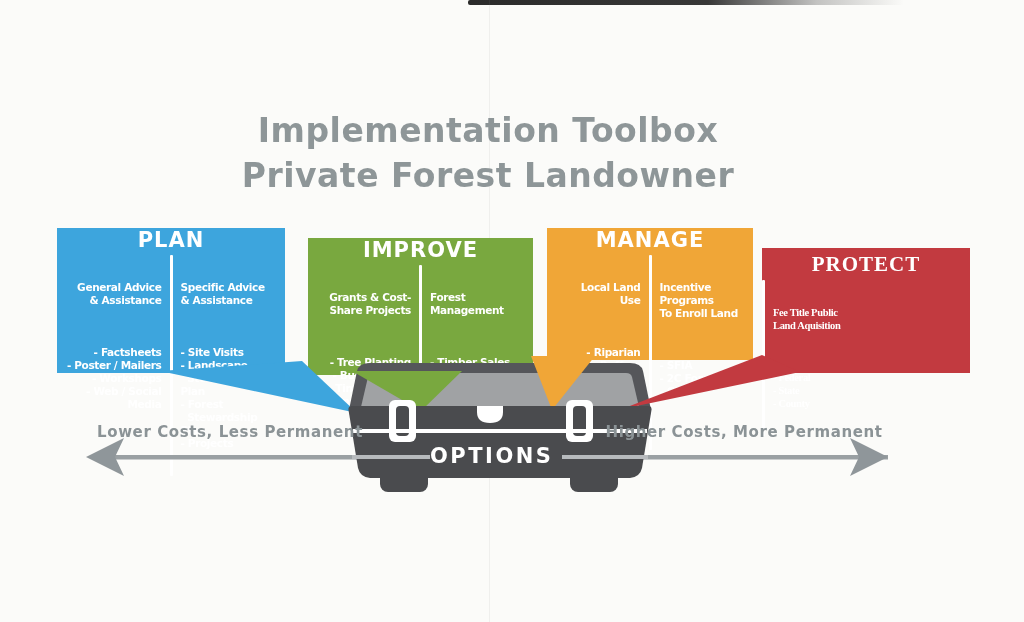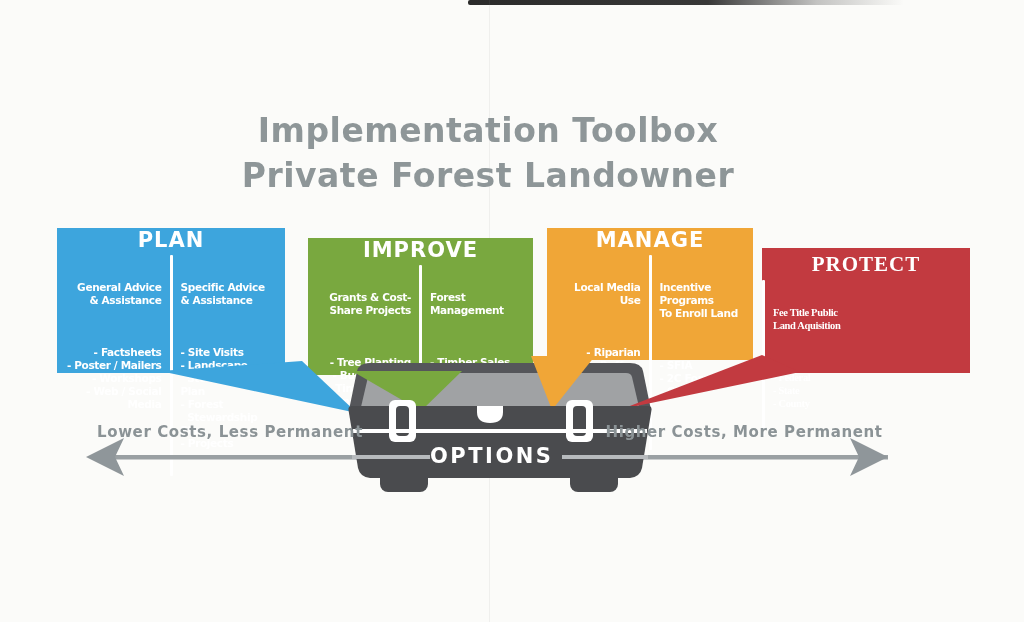--- a/index.html
+++ b/index.html
@@ -97,21 +97,21 @@
   Water/Habitat
   Fund</div>
       </div>
     </div>
   </div>
 
   <div class="box" id="box-manage" style="background: rgb(240, 166, 55);">
     <div class="box-title">MANAGE</div>
     <div class="cols">
       <div class="col left">
-        <div class="col-header">Local Media
+        <div class="col-header">Local Land
 Use</div>
         <div class="col-items">- Riparian Buffers
 - Voluntary Site
 Level Guidelines
 - Zoning &amp;
 Official Controls</div>
       </div>
       <div class="divider"></div>
       <div class="col right">
         <div class="col-header">Incentive Programs

